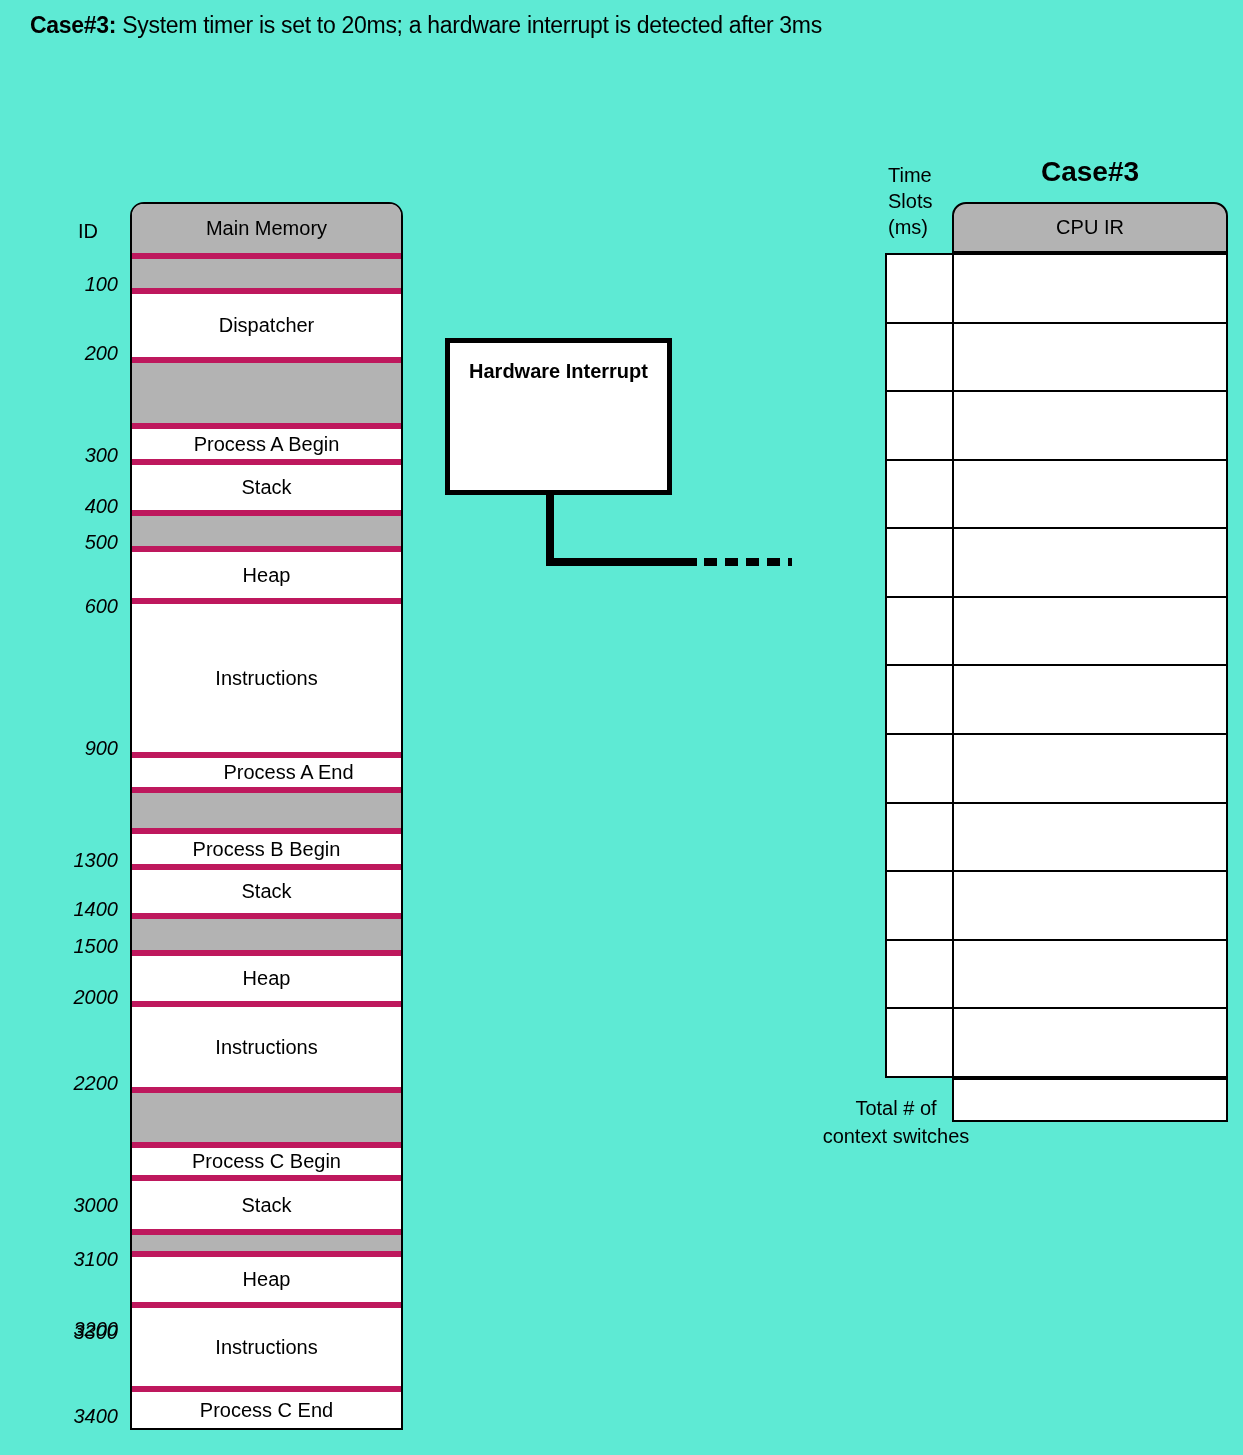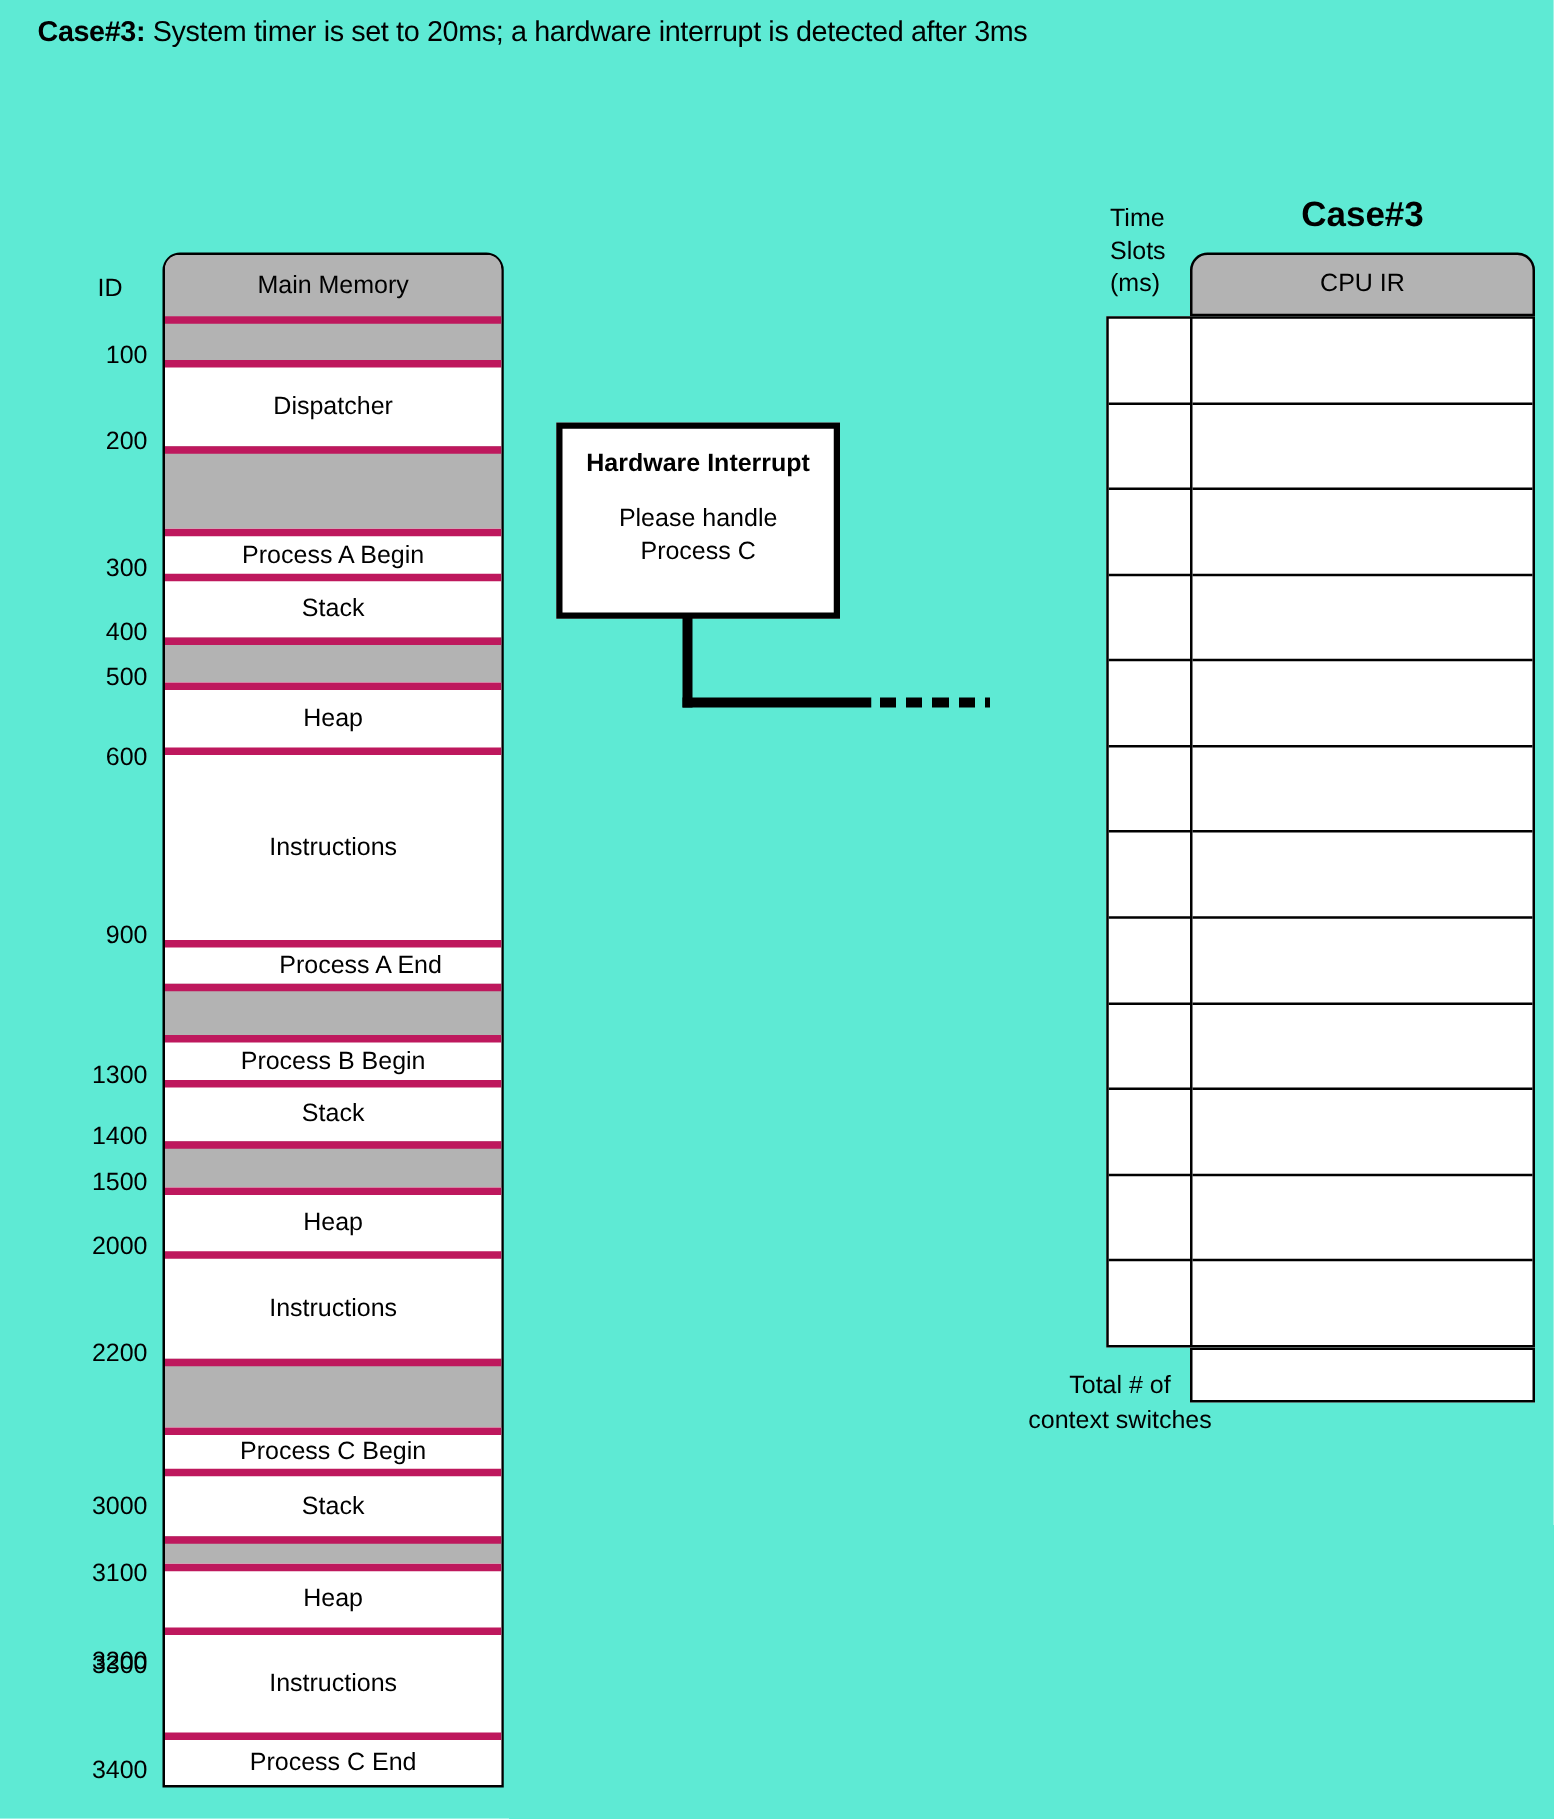--- a/index.html
+++ b/index.html
@@ -15,21 +15,21 @@
 
   
   #mem-id-header { left:58px; top:220px; width:60px; text-align:center; font-size:20px; }
   #memory-box { left:130px; top:202px; width:273px; border:2px solid #000;
                 border-radius:14px 14px 0 0; background:#fff; }
   .mem-header { height:49px; display:flex; align-items:center; justify-content:center;
                 font-size:20px; border-radius:11px 11px 0 0; }
   .mem-seg { display:flex; align-items:center; justify-content:center;
              font-size:20px; border-top:6px solid #be185d; background:#fff; }
   .gray { background:#b3b3b3; }
-  .mem-id-label { position:absolute; left:18px; width:100px; text-align:right; font-size:20px; }
+  .mem-id-label { position:absolute; left:18px; width:100px; text-align:right; font-size:20px;font-style:italic; }
 
   
   #interrupt-box { left:445px; top:338px; width:227px; height:157px; border:5px solid #000;
                    background:#fff; text-align:center; }
   #interrupt-box .ttl { font-weight:bold; font-size:20px; margin-top:17px; }
   #interrupt-box .body { font-size:20px; line-height:26px; margin-top:19px; }
   .conn { background:#000; }
   #conn-dashes { background:repeating-linear-gradient(90deg,#000 0 13px,transparent 13px 21px); }
 
   
@@ -105,24 +105,20 @@
       <div class="mem-id-label" style="top: 1072px;">2200</div>
       <div class="mem-id-label" style="top: 1194px;">3000</div>
       <div class="mem-id-label" style="top: 1248px;">3100</div>
       <div class="mem-id-label" style="top: 1270px; margin-top: 48px;">3200</div>
       <div class="mem-id-label" style="top: 1321px;">3300</div>
       <div class="mem-id-label" style="top: 1405px;">3400</div>
     </div>
 
   <div id="interrupt-box" class="abs">
     <div class="ttl">Hardware Interrupt</div>
-    <div class="body">
-      <div>Please handle</div>
-      <div>Process C</div>
-    </div>
   </div>
   <div class="abs conn" style="left:546px; top:492px; width:8px; height:74px;"></div>
   <div class="abs conn" style="left:546px; top:558px; width:151px; height:8px;"></div>
   <div id="conn-dashes" class="abs" style="left:704px; top:558px; width:88px; height:8px;"></div>
 
   <div id="time-slots-label" class="abs">
     <div>Time</div>
     <div>Slots</div>
     <div>(ms)</div>
   </div>

